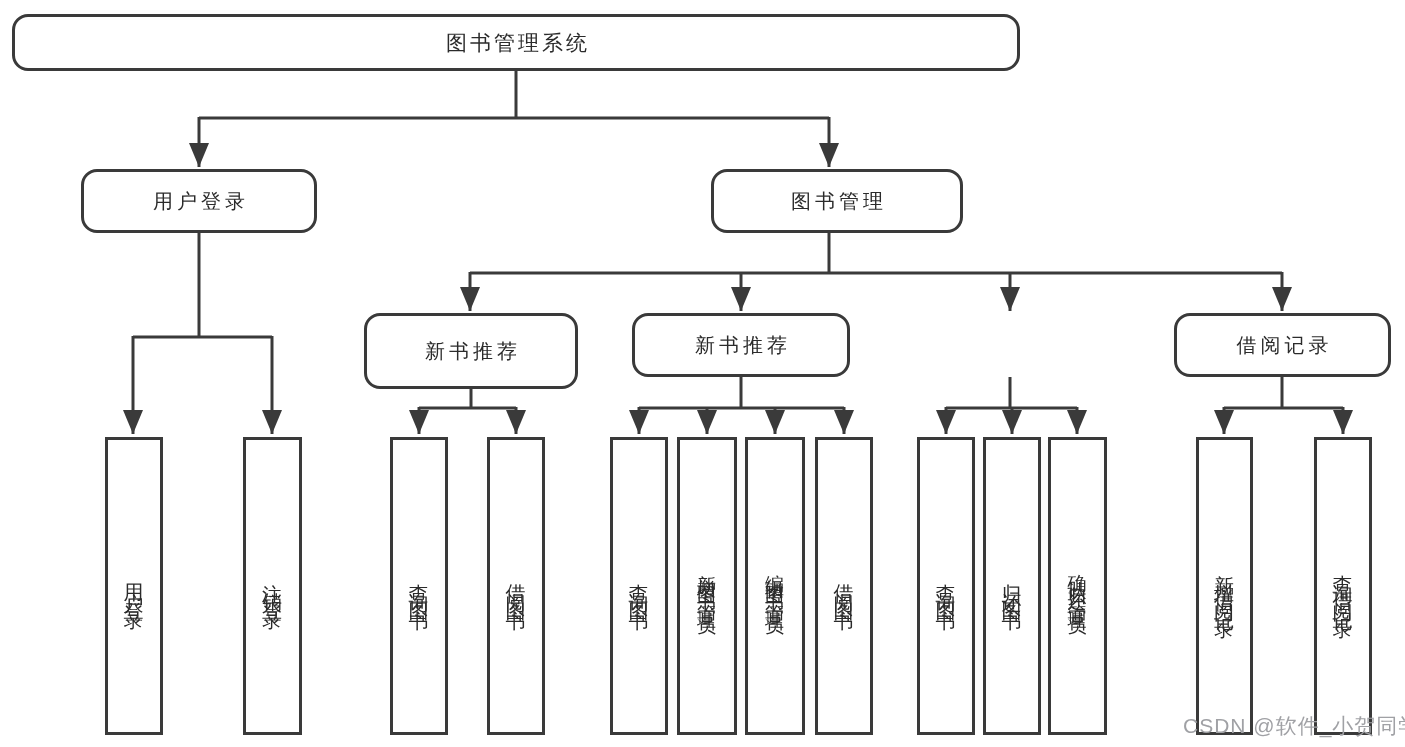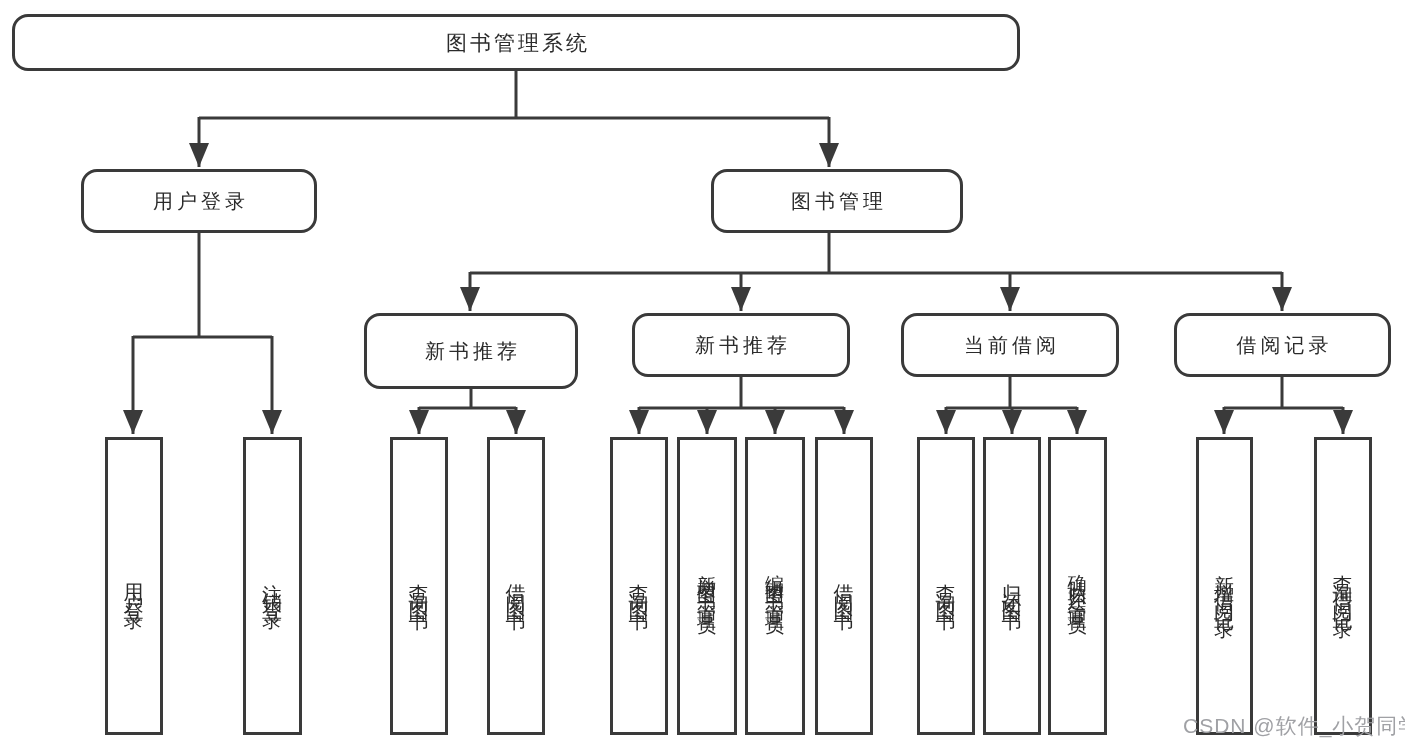--- a/index.html
+++ b/index.html
@@ -97,23 +97,20 @@
   <div class="node hbox" style="left:711px;top:169px;width:252px;height:64px;">
     <span>图书管理</span>
   </div>
 
   <div class="node hbox" style="left:364px;top:313px;width:214px;height:76px;">
     <span>新书推荐</span>
   </div>
   <div class="node hbox" style="left:632px;top:313px;width:218px;height:64px;">
     <span>新书推荐</span>
   </div>
-  <div class="node hbox" style="left:901px;top:313px;width:218px;height:64px;">
-    <span>当前借阅</span>
-  </div>
   <div class="node hbox" style="left:1174px;top:313px;width:217px;height:64px;justify-content:center;">
     <span>借阅记录</span>
   </div>
 
   <div class="node vbox" style="left:105px;top:437px;width:58px;height:298px;">
     <span>用户登录</span>
   </div>
   <div class="node vbox" style="left:243px;top:437px;width:59px;height:298px;">
     <span>注销登录</span>
   </div>

